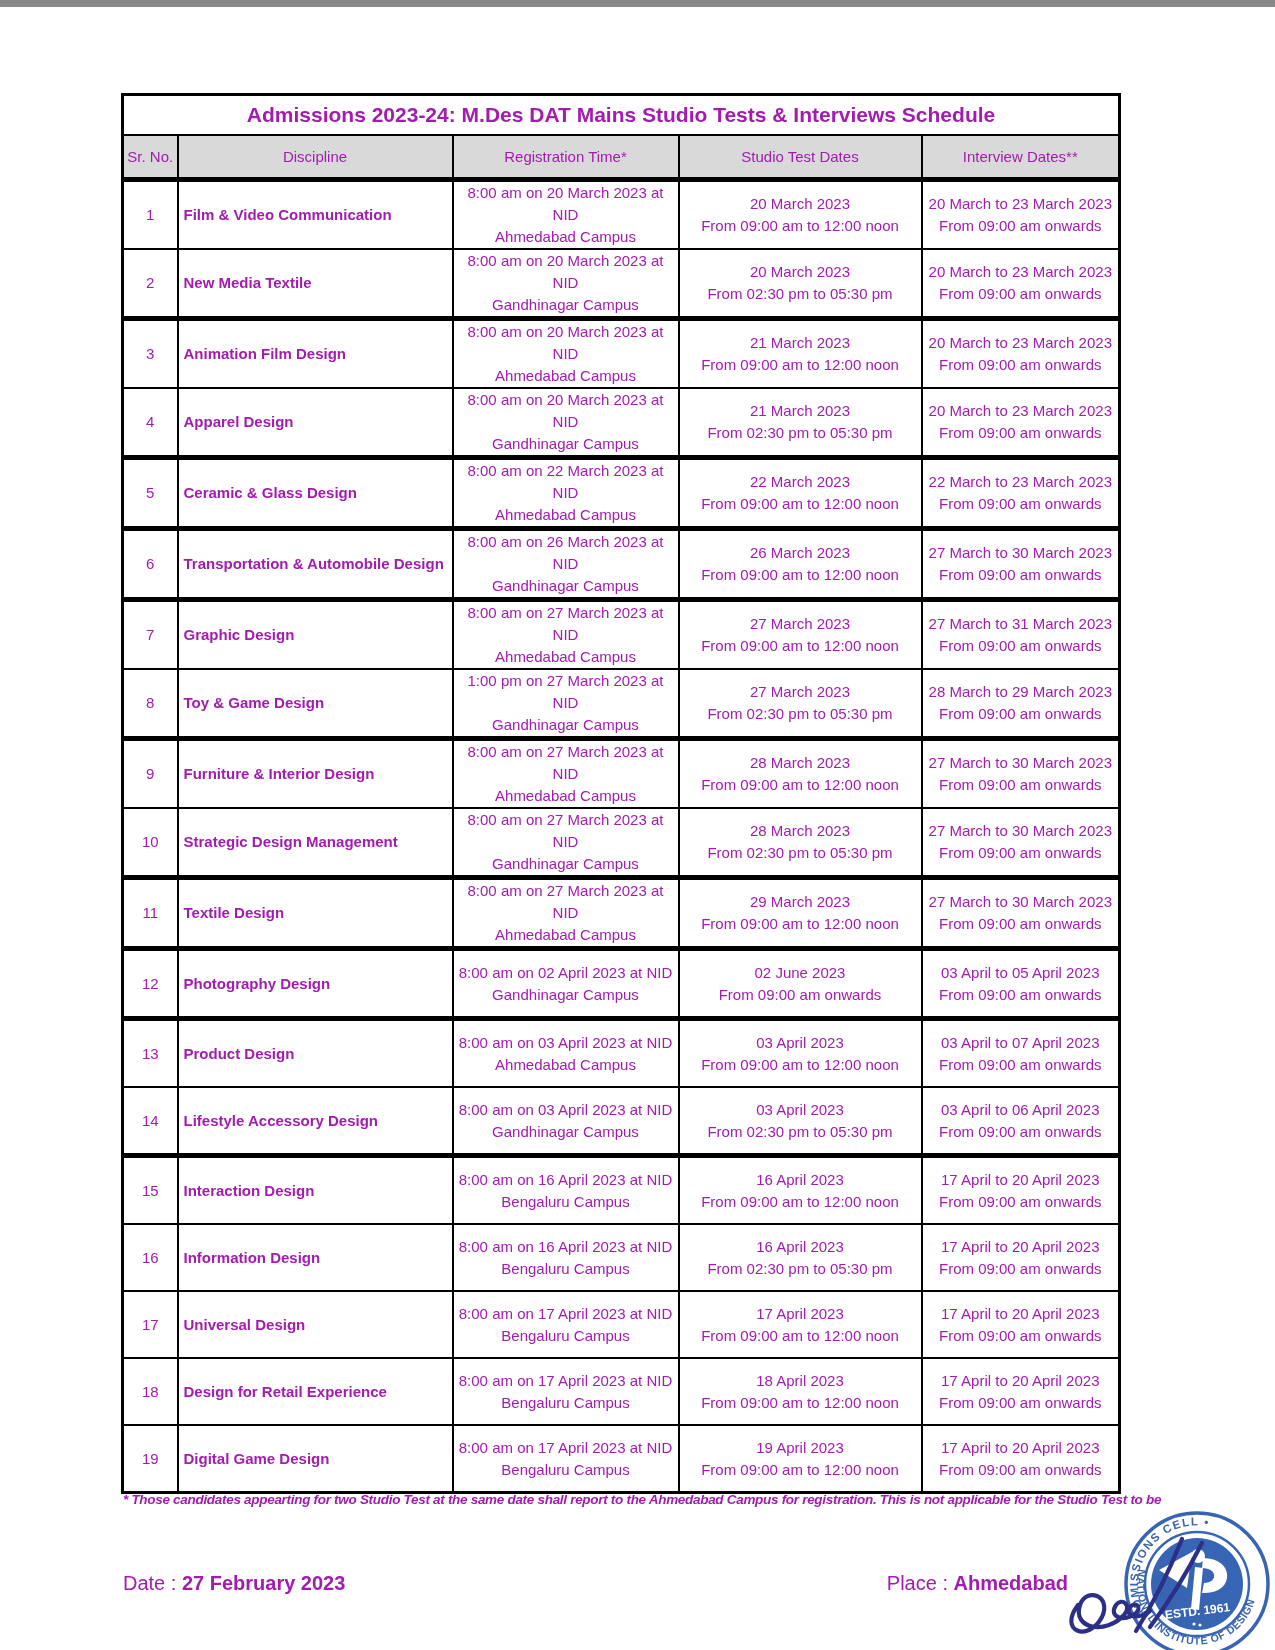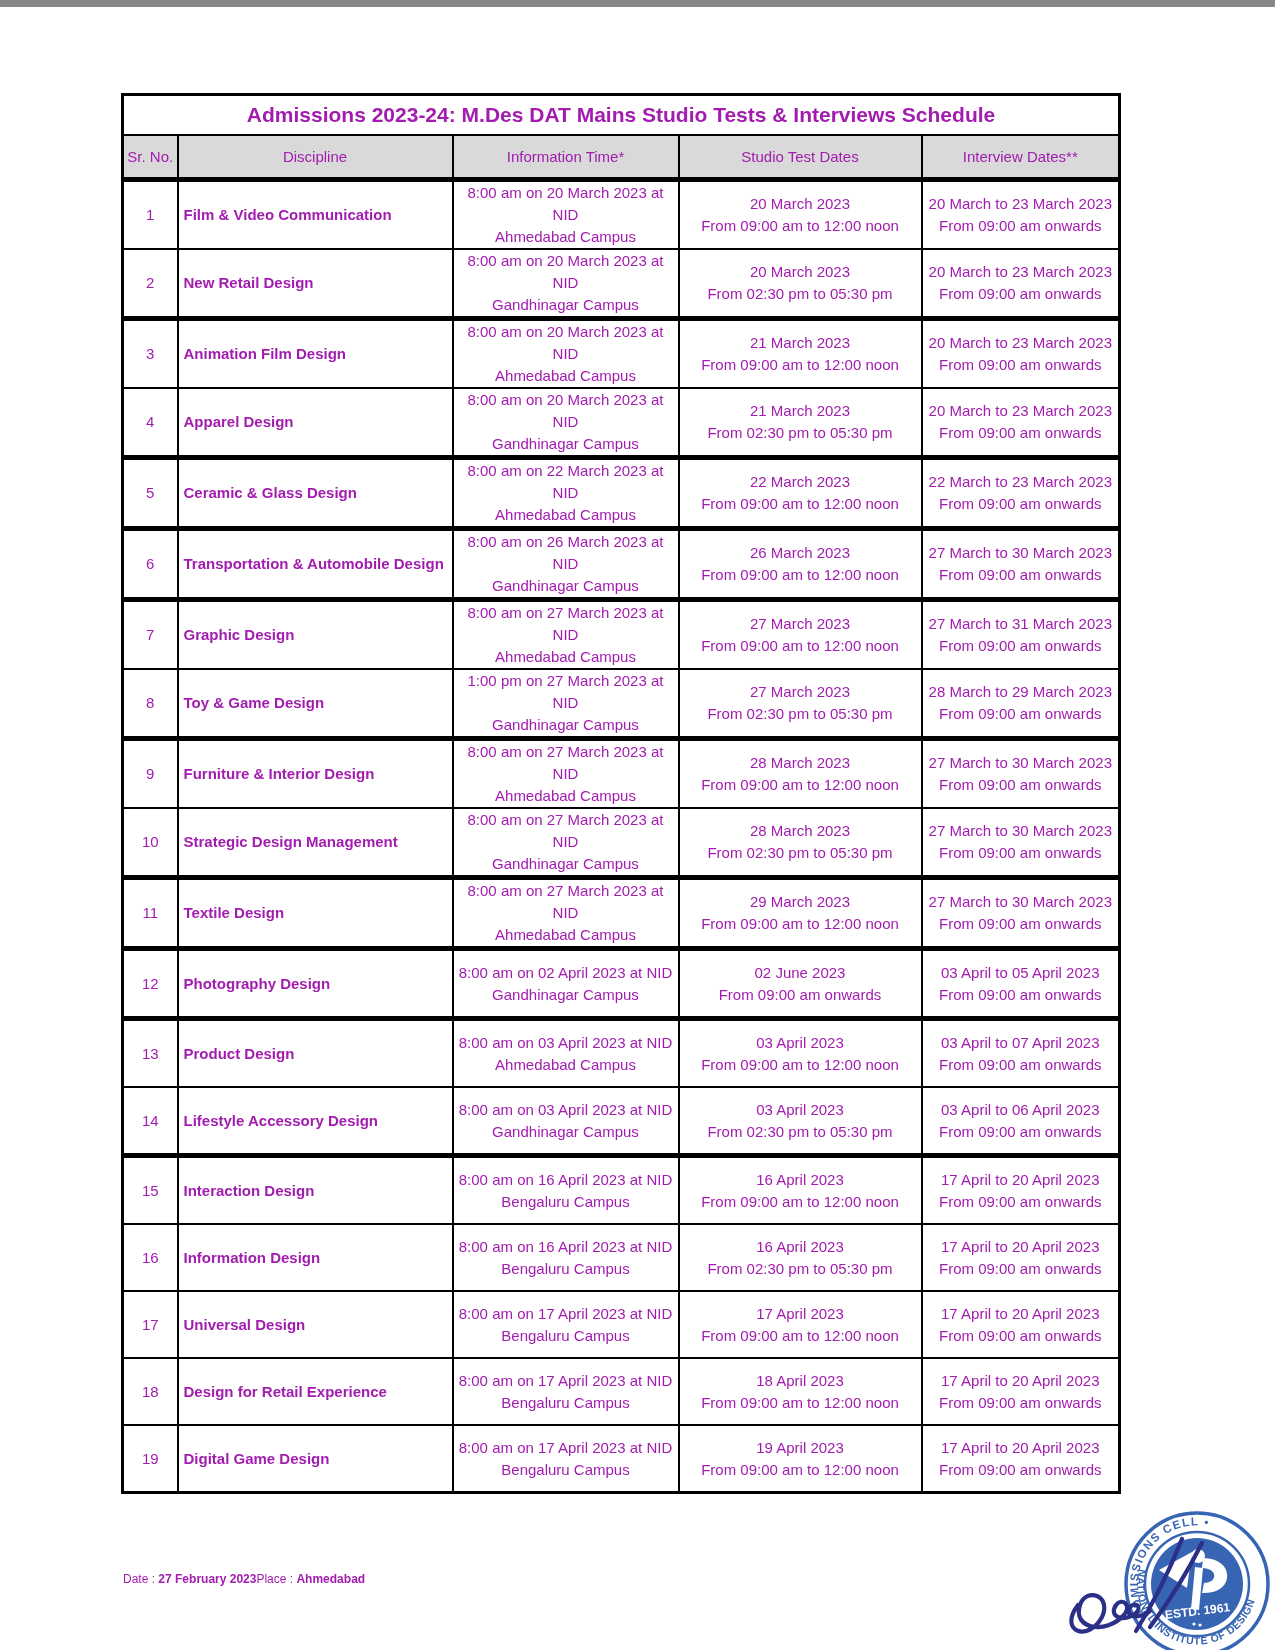--- a/index.html
+++ b/index.html
@@ -31,21 +31,21 @@
   
   .footnotes{
     position:absolute;left:123px;top:1482px;width:1140px;
     font-size:13.5px;font-weight:bold;font-style:italic;letter-spacing:-0.3px;
   }
   .footnotes .fline{white-space:nowrap;line-height:21px;}
   .footnotes .gap{height:12px;}
   
   .footer-line{
     position:absolute;left:123px;top:1565px;width:945px;
-    display:flex;font-size:12px;
+    display:flex;justify-content:space-between;font-size:20px;
   }
   .footer-line b{font-weight:bold;}
   
   .stamp{position:absolute;left:1122px;top:1502px;z-index:1;opacity:0.95;}
   .signature{position:absolute;left:1062px;top:1524px;z-index:2;}
 </style>
 </head>
 <body>
 
 <div class="page">
@@ -58,21 +58,21 @@
         <col style="width:243px">
         <col style="width:198px">
     </colgroup>
     <thead>
       <tr>
         <th class="title-cell" colspan="5">Admissions 2023-24: M.Des DAT Mains Studio Tests &amp; Interviews Schedule</th>
       </tr>
       <tr class="head-row" id="head-row">
           <th>Sr. No.</th>
           <th>Discipline</th>
-          <th>Information Time*</th>
+          <th>Registration Time*</th>
           <th>Studio Test Dates</th>
           <th>Interview Dates**</th>
         </tr>
     </thead>
     <tbody id="schedule-body">
         <tr>
           <td>
             <div>1</div>
           </td>
           <td class="disc">
@@ -89,21 +89,21 @@
           <td>
             <div>20 March to 23 March 2023</div>
             <div>From 09:00 am onwards</div>
           </td>
         </tr>
         <tr class="group-end">
           <td>
             <div>2</div>
           </td>
           <td class="disc">
-            <div>New Retail Design</div>
+            <div>New Media Textile</div>
           </td>
           <td>
             <div>8:00 am on 20 March 2023 at NID</div>
             <div>Gandhinagar Campus</div>
           </td>
           <td>
             <div>20 March 2023</div>
             <div>From 02:30 pm to 05:30 pm</div>
           </td>
           <td>
@@ -448,20 +448,21 @@
           </td>
           <td>
             <div>17 April to 20 April 2023</div>
             <div>From 09:00 am onwards</div>
           </td>
         </tr>
       </tbody>
   </table>
 
   <div class="footnotes">
+    <div class="fline">* Those candidates appearting for two Studio Test at the same date shall report to the Ahmedabad Campus for registration. This is not applicable for the Studio Test to be</div>
     <div class="gap"></div>
   </div>
 
   <div class="footer-line">
     <div>
       <span>Date :</span>
       <b>27 February 2023</b>
     </div>
     <div>
       <span>Place :</span>

